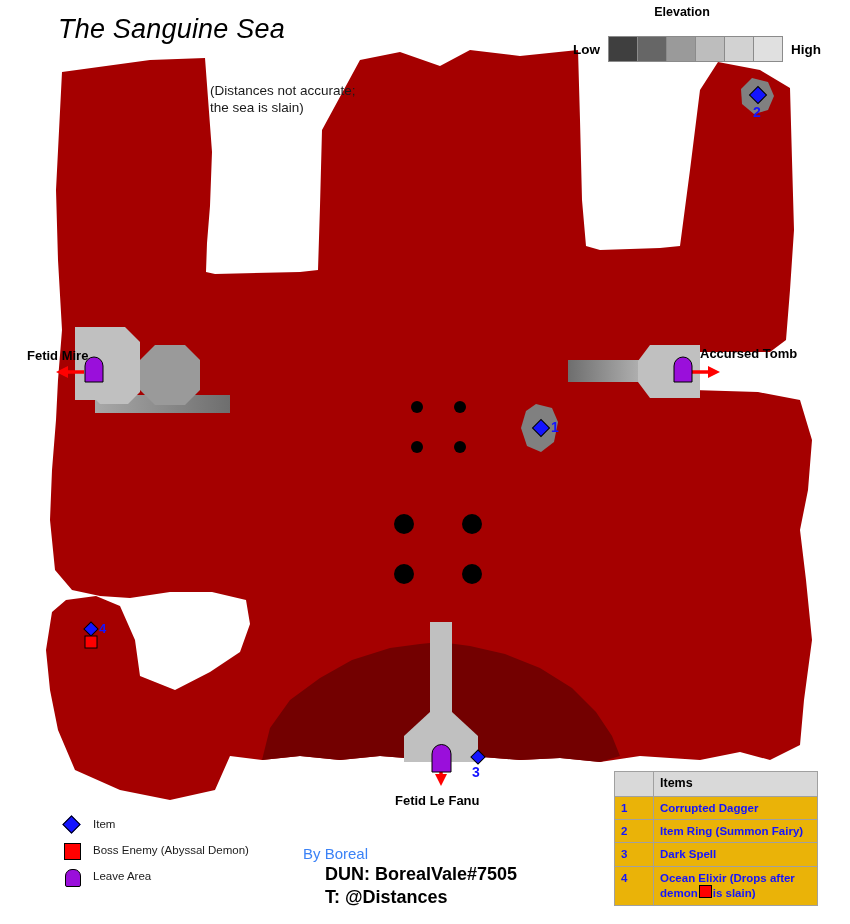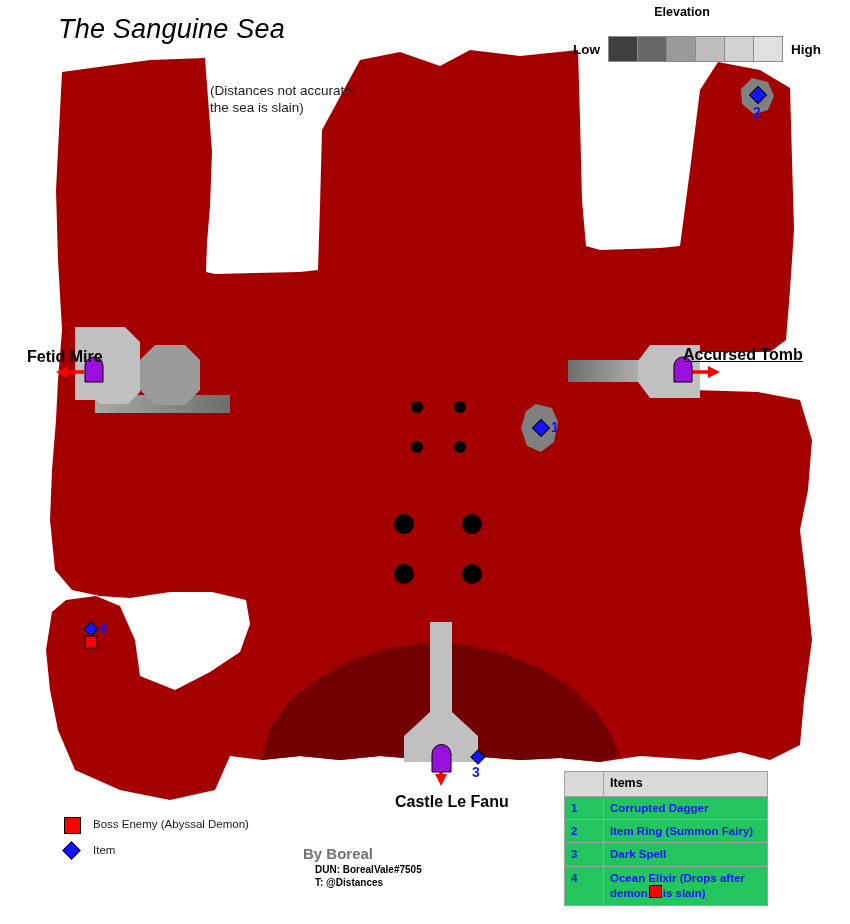--- a/index.html
+++ b/index.html
@@ -75,21 +75,21 @@
     border-right: 1px solid #8b8b8b;
   }
   .elev-swatch:last-child { border-right: none; }
 
   
   #map-canvas { left: 0; top: 0; }
 
   
   .map-label {
     position: absolute;
-    font-size: 16px;
+    font-size: 13px;
     font-weight: bold;
     color: #000;
     white-space: nowrap;
   }
   .marker-num {
     position: absolute;
     font-size: 14px;
     font-weight: bold;
     color: #1414ff;
     white-space: nowrap;
@@ -137,39 +137,39 @@
     width: 14px; height: 16px;
     background: #9a0fdb;
     border: 1px solid #000;
     border-radius: 7px 7px 2px 2px;
   }
 
   
   #credits { left: 303px; top: 845px; }
   #credits-by {
     font-size: 15px;
-    font-weight: bold;
-    color: #737373;
+    font-weight: normal;
+    color: #3b82f6;
   }
   .credits-line {
-    font-size: 10px;
-    font-weight: bold;
-    color: #000;
-    margin-left: 12px;
+    font-size: 18px;
+    font-weight: bold;
+    color: #000;
+    margin-left: 22px;
     margin-top: 2px;
   }
 
   
   #items-table {
-    left: 564px;
+    left: 614px;
     top: 771px;
     width: 204px;
     border-collapse: collapse;
     border: 1px solid #a0a0a0;
-    background: #22c55e;
+    background: #eab308;
   }
   #items-table td, #items-table th {
     border: 1px solid #a0a0a0;
     padding: 4px 6px;
     font-size: 11.5px;
     font-weight: bold;
     text-align: left;
     vertical-align: top;
     line-height: 1.25;
   }
@@ -323,40 +323,46 @@
           <div class="elev-swatch" style="background: rgb(154, 154, 154);"></div>
           <div class="elev-swatch" style="background: rgb(189, 189, 189);"></div>
           <div class="elev-swatch" style="background: rgb(210, 210, 210);"></div>
           <div class="elev-swatch" style="background: rgb(224, 224, 224);"></div>
         </div>
       <div id="elevation-high">High</div>
     </div>
   </div>
 
   <div class="map-label" style="left:27px; top:348px;">Fetid Mire</div>
-  <div class="map-label" style="left:683px; top:346px;text-decoration:underline;">Accursed Tomb</div>
-  <div class="map-label" style="left:395px; top:793px;">Castle Le Fanu</div>
+  <div class="map-label" style="left:700px; top:346px;">Accursed Tomb</div>
+  <div class="map-label" style="left:395px; top:793px;">Fetid Le Fanu</div>
 
   <div class="marker-num" style="left:551px; top:419px;">1</div>
   <div class="marker-num" style="left:753px; top:104px;">2</div>
   <div class="marker-num" style="left:472px; top:764px;">3</div>
   <div class="marker-num small" style="left:99px; top:621px;">4</div>
 
   <div id="map-key" class="abs">
+    <div class="key-row">
+      <div class="key-swatch">
+          <span class="glyph-diamond"></span>
+        </div>
+      <div class="key-label">Item</div>
+    </div>
     <div class="key-row">
       <div class="key-swatch">
           <span class="glyph-square"></span>
         </div>
       <div class="key-label">Boss Enemy (Abyssal Demon)</div>
     </div>
     <div class="key-row">
       <div class="key-swatch">
-          <span class="glyph-diamond"></span>
+          <span class="glyph-arch"></span>
         </div>
-      <div class="key-label">Item</div>
+      <div class="key-label">Leave Area</div>
     </div>
   </div>
 
   <div id="credits" class="abs">
     <div id="credits-by">By Boreal</div>
     <div class="credits-line">DUN: BorealVale#7505</div>
     <div class="credits-line">T: @Distances</div>
   </div>
 
   <table id="items-table" class="abs">

